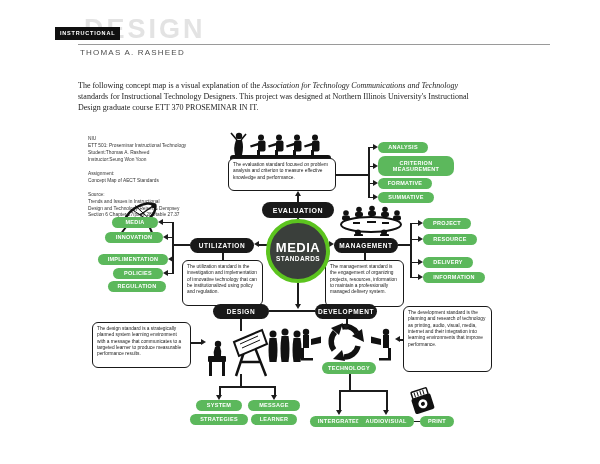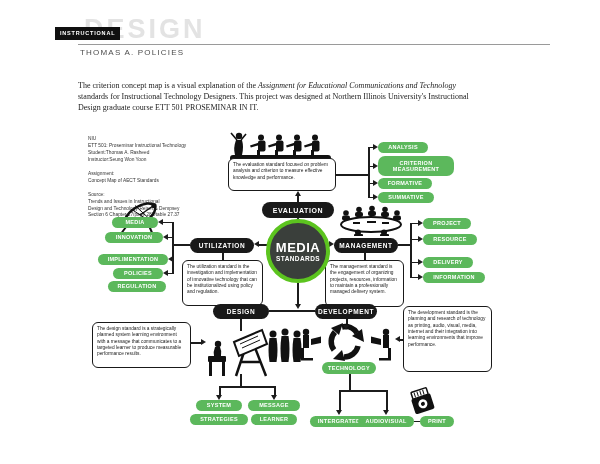--- a/index.html
+++ b/index.html
@@ -39,23 +39,23 @@
   #aect .l2{font-size:6.5px;font-weight:bold;letter-spacing:.4px;}
 </style>
 </head>
 <body>
 
 <div class="canvas">
 
   <div class="watermark">DESIGN</div>
   <div class="tag">INSTRUCTIONAL</div>
   <div class="rule"></div>
-  <div class="author">THOMAS A. POLICIES</div>
-
-  <div class="intro"><span>The criterion concept map is a visual explanation of the </span><i>Assignment for Educational Communications and Technology</i><span> standards for Instructional Technology Designers. This project was designed at Northern Illinois University's Instructional Design graduate course ETT 501 PROSEMINAR IN IT.</span></div>
+  <div class="author">THOMAS A. RASHEED</div>
+
+  <div class="intro"><span>The following concept map is a visual explanation of the </span><i>Association for Technology Communications and Technology</i><span> standards for Instructional Technology Designers. This project was designed at Northern Illinois University's Instructional Design graduate course ETT 370 PROSEMINAR IN IT.</span></div>
 
   <div class="infoblock">NIU
 ETT 501: Proseminar Instructional Technology
 Student:Thomas A. Rasheed
 Instructor:Seung Won Yoon
 
 Assignment:
 Concept Map of AECT Standards
 
 Source:

